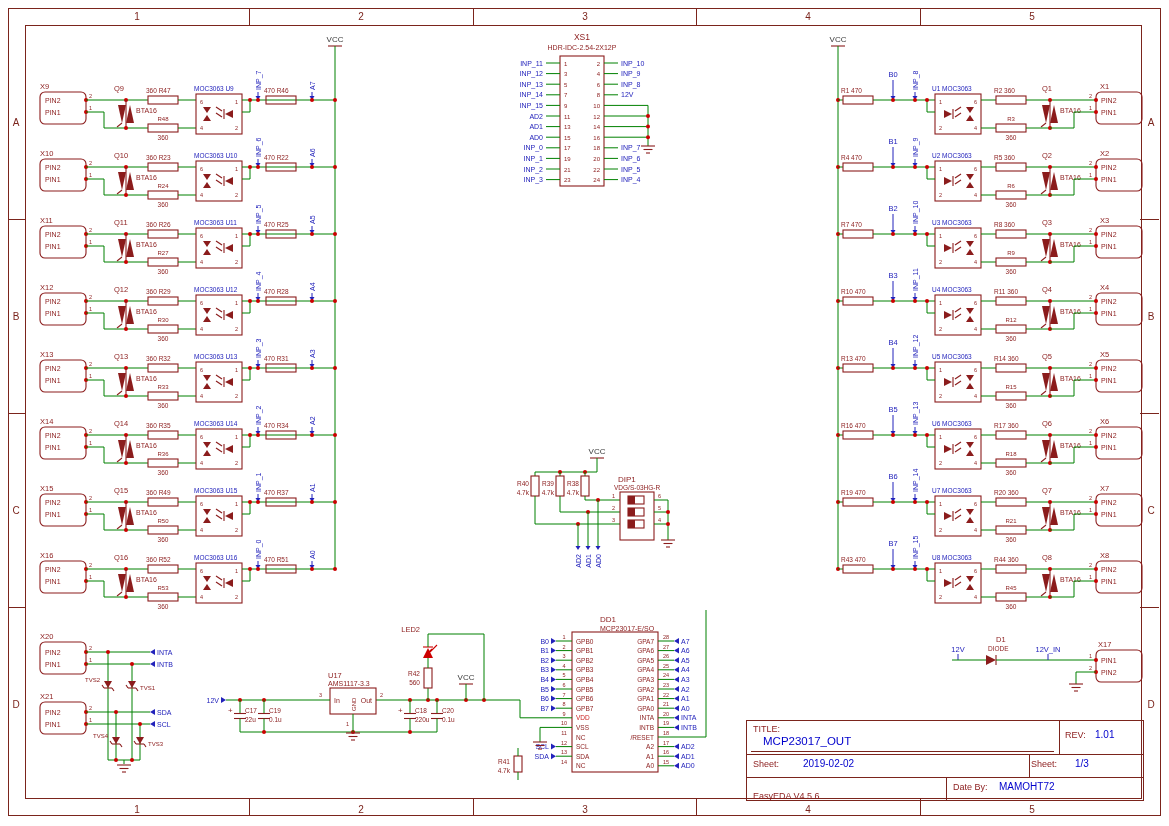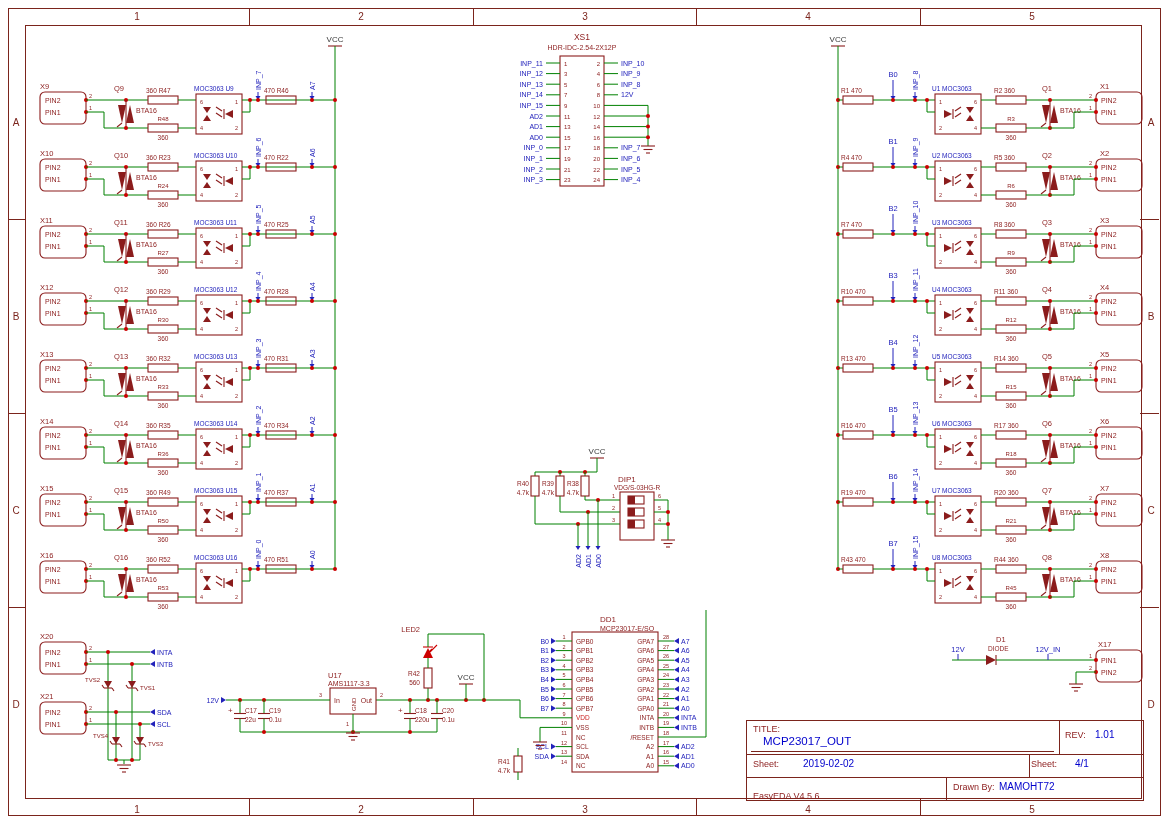--- a/index.html
+++ b/index.html
@@ -1391,18 +1391,18 @@
     <div class="ln" style="left:282px;top:33px;width:1px;height:23px"></div>
     <div class="ln" style="left:199px;top:56px;width:1px;height:23px"></div>
     <div class="ln" style="left:4px;top:30px;width:303px;height:1px"></div>
     <span class="tb-label" style="left:6px;top:3px">TITLE:</span>
     <span class="tb-title" style="left:16px;top:14px">MCP23017_OUT</span>
     <span class="tb-label" style="left:318px;top:9px">REV:</span>
     <span class="tb-value" style="left:348px;top:8px">1.01</span>
     <span class="tb-label" style="left:6px;top:38px">Sheet:</span>
     <span class="tb-value" style="left:56px;top:37px">2019-02-02</span>
     <span class="tb-label" style="left:284px;top:38px">Sheet:</span>
-    <span class="tb-value" style="left:328px;top:37px">4/1</span>
+    <span class="tb-value" style="left:328px;top:37px">1/3</span>
     <span class="tb-label" style="left:6px;top:70px">EasyEDA V4.5.6</span>
-    <span class="tb-label" style="left:206px;top:61px">Drawn By:</span>
+    <span class="tb-label" style="left:206px;top:61px">Date By:</span>
     <span class="tb-value" style="left:252px;top:60px">MAMOHT72</span>
   </div>
 </div>
 
 </body></html>

